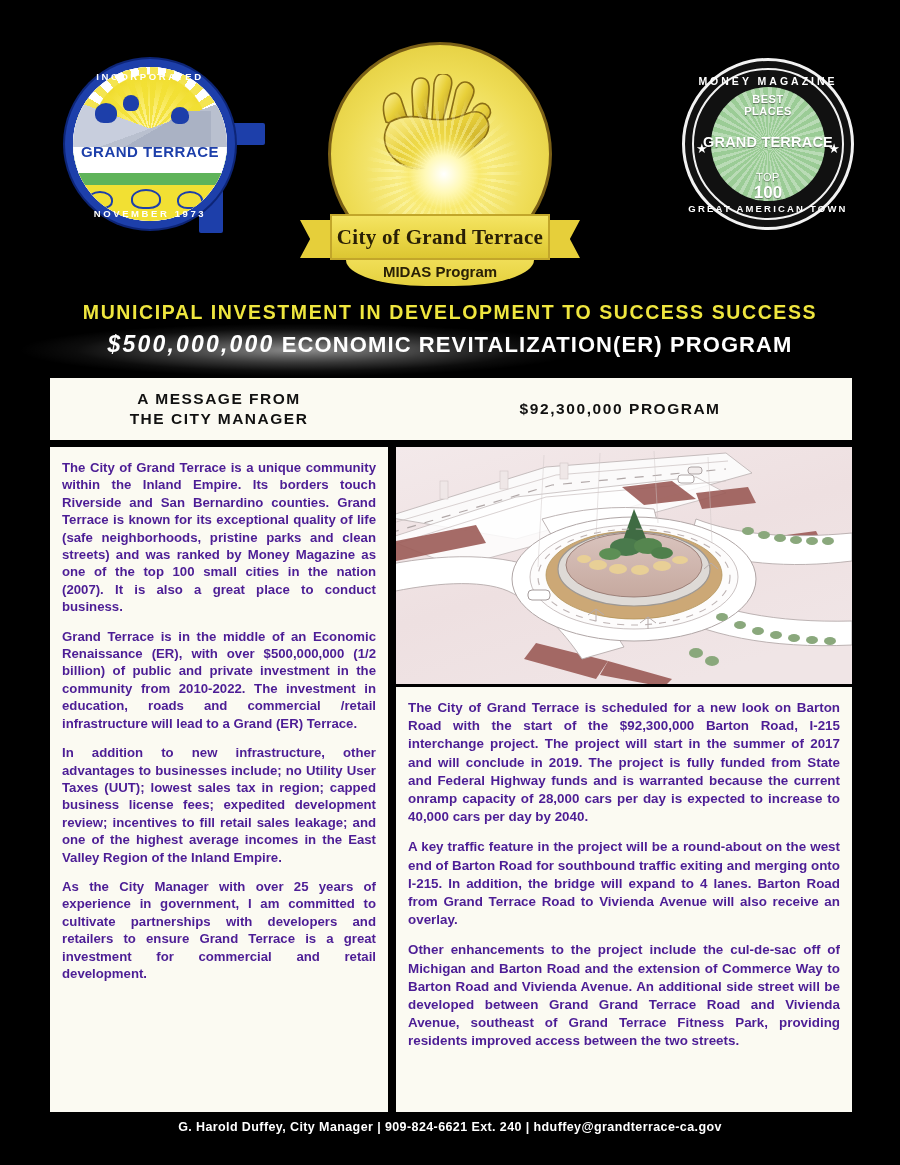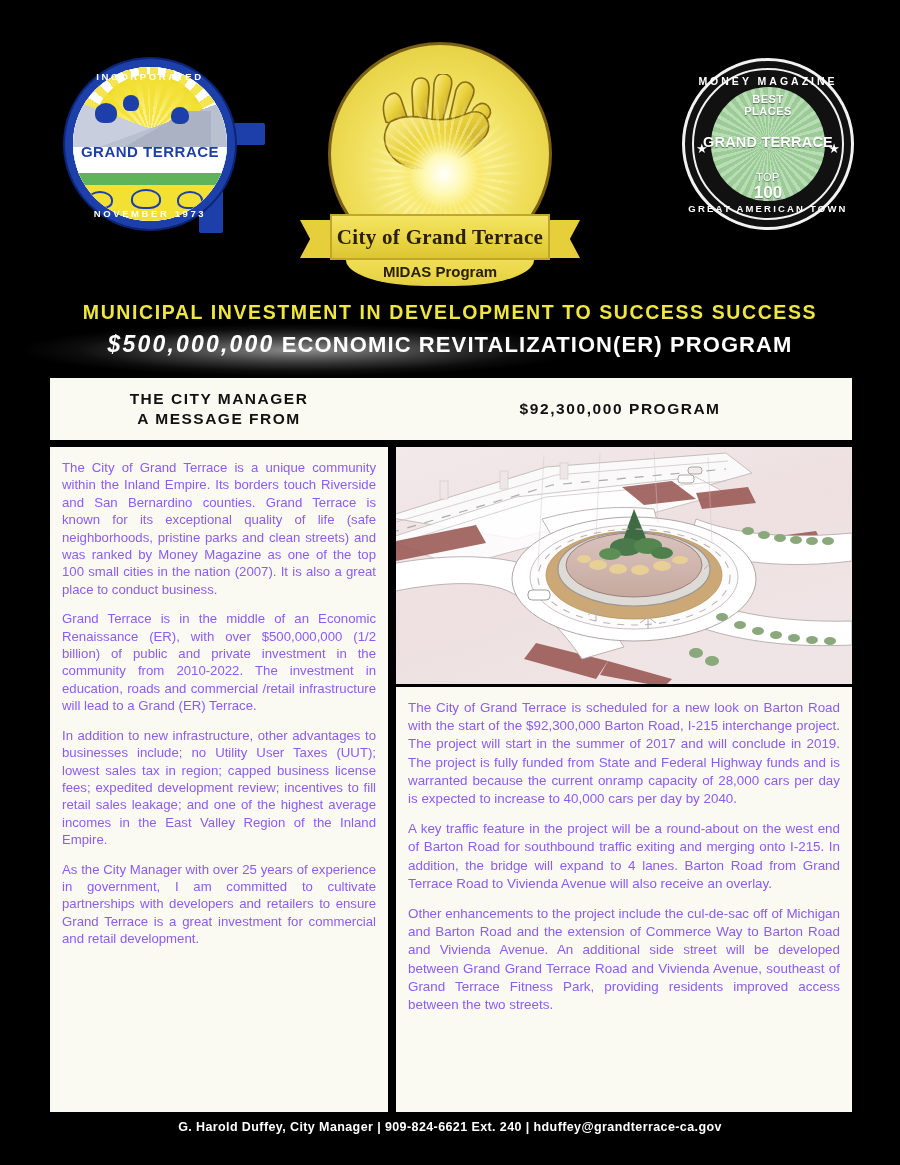--- a/index.html
+++ b/index.html
@@ -443,25 +443,26 @@
     overflow: hidden;
     border-bottom: 3px solid #000;
     box-sizing: border-box;
   }
   .panel-right-text {
     padding: 12px 12px 10px 12px;
   }
 
   p.body {
     margin: 0 0 12px 0;
-    color: #8b5cf6;
+    color: #4c1d95;
     font-size: 13.2px;
     line-height: 17.4px;
     text-align: justify;
     hyphens: none;
+    font-weight: bold;
   }
   p.body:last-child { margin-bottom: 0; }
   .panel-right-text p.body {
     font-size: 13.4px;
     line-height: 18.2px;
   }
 
   
   .render-img svg { display: block; }
 
@@ -561,22 +562,22 @@
 <div class="headline-wrap">
   <div class="headline-glow"></div>
   <div class="headline1">MUNICIPAL INVESTMENT IN DEVELOPMENT TO SUCCESS SUCCESS</div>
   <div class="headline2">
     <span class="amount">$500,000,000</span><span>&nbsp;</span><span>ECONOMIC REVITALIZATION(ER) PROGRAM</span>
   </div>
 </div>
 
 <div class="band">
   <div class="band-left">
+    <div>A MESSAGE FROM</div>
     <div>THE CITY MANAGER</div>
-    <div>A MESSAGE FROM</div>
   </div>
   <div class="band-right">
     <span class="amt">$92,300,000</span><span>&nbsp;</span><span>PROGRAM</span>
   </div>
 </div>
 
 <div class="panel-left">
   <p class="body">The City of Grand Terrace is a unique community within the Inland Empire. Its borders touch Riverside and San Bernardino counties. Grand Terrace is known for its exceptional quality of life (safe neighborhoods, pristine parks and clean streets) and was ranked by Money Magazine as one of the top 100 small cities in the nation (2007). It is also a great place to conduct business.</p>
   <p class="body">Grand Terrace is in the middle of an Economic Renaissance (ER), with over $500,000,000 (1/2 billion) of public and private investment in the community from 2010-2022. The investment in education, roads and commercial /retail infrastructure will lead to a Grand (ER) Terrace.</p>
   <p class="body">In addition to new infrastructure, other advantages to businesses include; no Utility User Taxes (UUT); lowest sales tax in region; capped business license fees; expedited development review; incentives to fill retail sales leakage; and one of the highest average incomes in the East Valley Region of the Inland Empire.</p>

